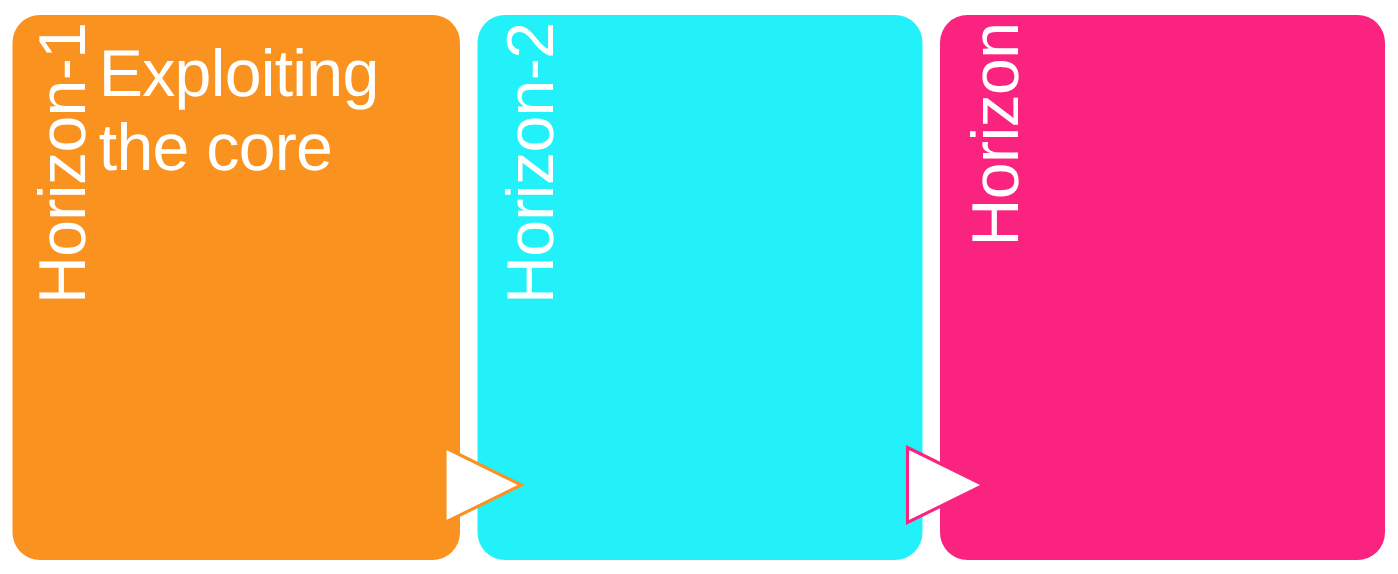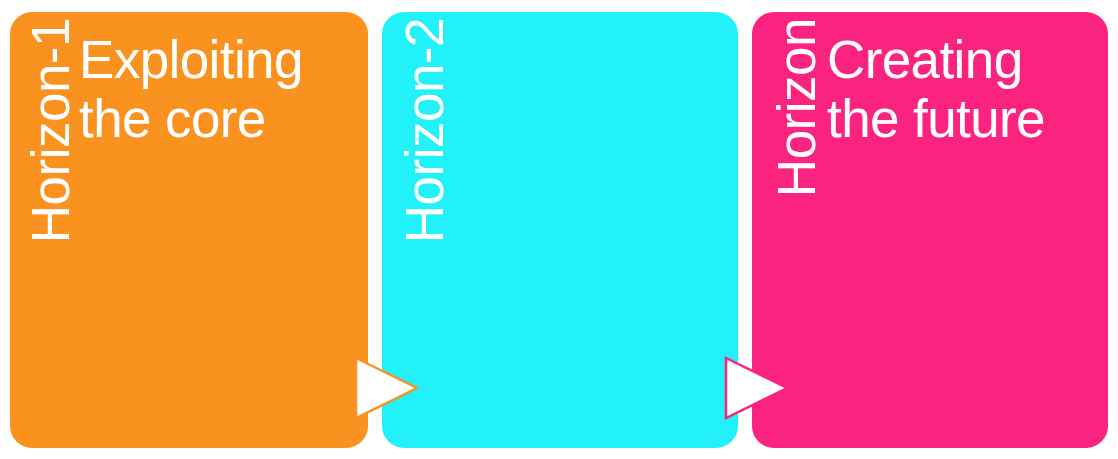--- a/index.html
+++ b/index.html
@@ -100,22 +100,20 @@
 
   <div class="panel" id="panel-2">
     <div class="panel-inner">
       <div class="horizon-label">Horizon-2</div>
     </div>
   </div>
 
   <div class="panel" id="panel-3">
     <div class="panel-inner">
       <div class="horizon-label">Horizon</div>
-      <div class="headline">Creating
-the future</div>
     </div>
   </div>
 
   <div class="arrow" id="arrow-1">
     <svg viewBox="0 0 68 66" preserveAspectRatio="none" aria-hidden="true">
       <polygon points="4,3 65,33 4,63" fill="#ffffff" stroke="#F9921F" stroke-width="2.5" stroke-linejoin="miter"></polygon>
     </svg>
   </div>
 
   <div class="arrow" id="arrow-2">

